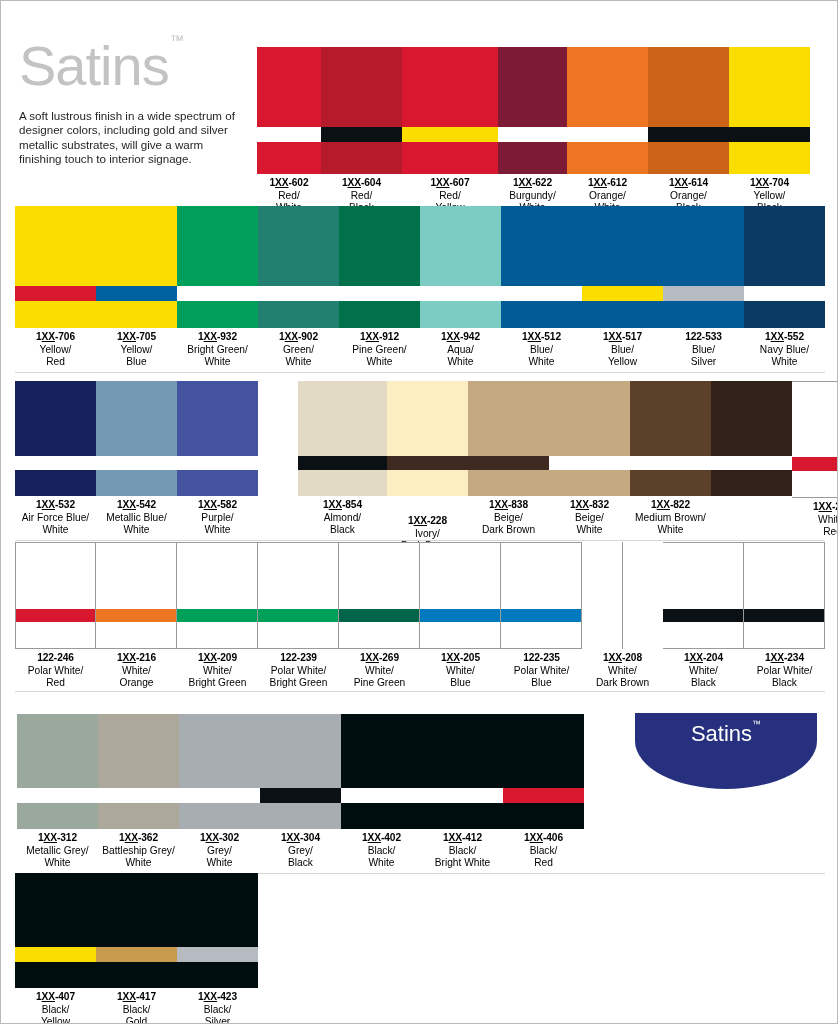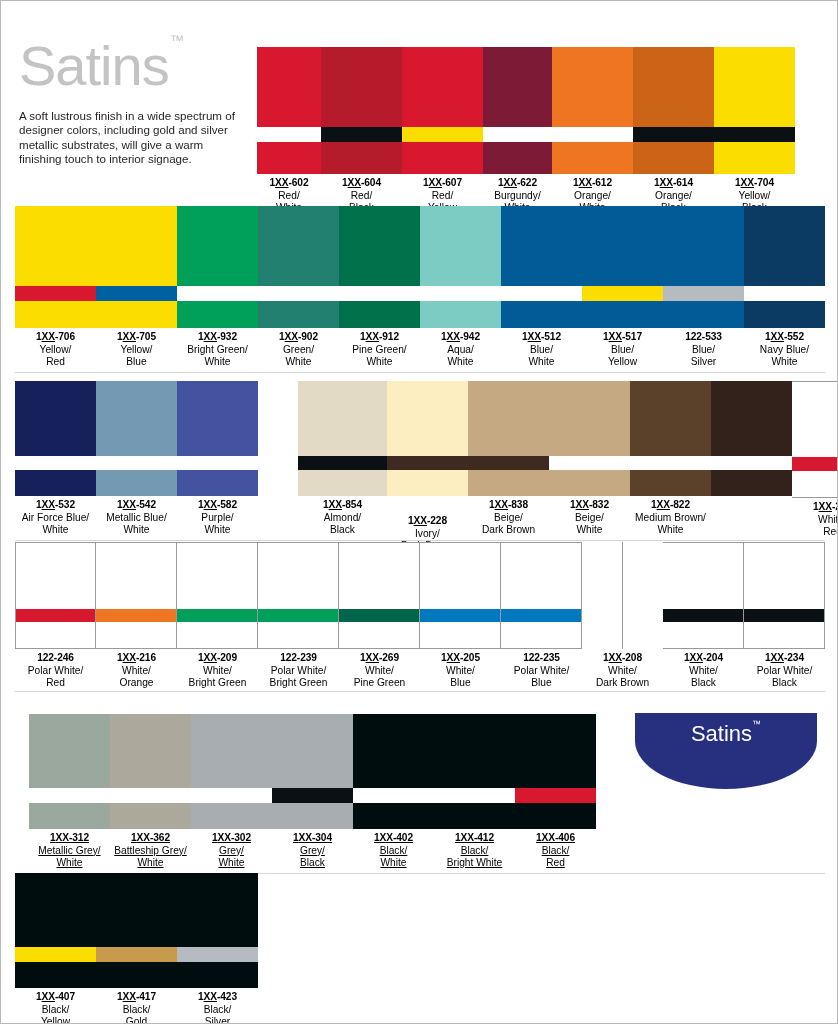--- a/index.html
+++ b/index.html
@@ -171,21 +171,21 @@
               <div class="chip-top" style="height: 80px; background: rgb(181, 27, 43);"></div>
               <div class="chip-stripe" style="height: 15px; background: rgb(10, 16, 20);"></div>
               <div class="chip-bot" style="height: 32px; background: rgb(181, 27, 43);"></div>
             </div>
             <div class="caption">
               <div class="code">1<span class="xx">XX</span>-604</div>
               <div class="cname">Red/</div>
               <div class="cname">Black</div>
             </div>
           </div>
-          <div class="swatch" style="width: 81px;">
+          <div class="swatch" style="width: 96px;">
             <div class="chip">
               <div class="chip-top" style="height: 80px; background: rgb(216, 24, 47);"></div>
               <div class="chip-stripe" style="height: 15px; background: rgb(252, 221, 0);"></div>
               <div class="chip-bot" style="height: 32px; background: rgb(216, 24, 47);"></div>
             </div>
             <div class="caption">
               <div class="code">1<span class="xx">XX</span>-607</div>
               <div class="cname">Red/</div>
               <div class="cname">Yellow</div>
             </div>
@@ -609,21 +609,21 @@
             </div>
             <div class="caption">
               <div class="code">1<span class="xx">XX</span>-234</div>
               <div class="cname">Polar White/</div>
               <div class="cname">Black</div>
             </div>
           </div>
         </div>
       </div>
       <div class="row-rule" style="top: 690px; left: 14px; width: 810px;"></div>
-      <div class="row" style="left: 28px; top: 713px; text-decoration: underline;">
+      <div class="row" style="left: 16px; top: 713px;">
         <div class="row-inner">
           <div class="swatch" style="width: 81px;">
             <div class="chip">
               <div class="chip-top" style="height: 74px; background: rgb(154, 168, 157);"></div>
               <div class="chip-stripe" style="height: 15px; background: rgb(255, 255, 255);"></div>
               <div class="chip-bot" style="height: 26px; background: rgb(154, 168, 157);"></div>
             </div>
             <div class="caption">
               <div class="code">1<span class="xx">XX</span>-312</div>
               <div class="cname">Metallic Grey/</div>

